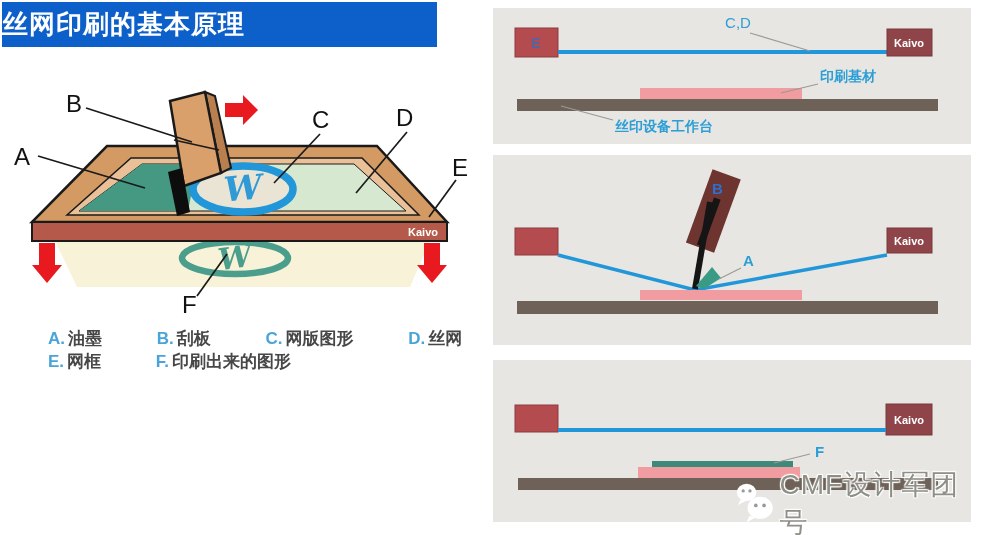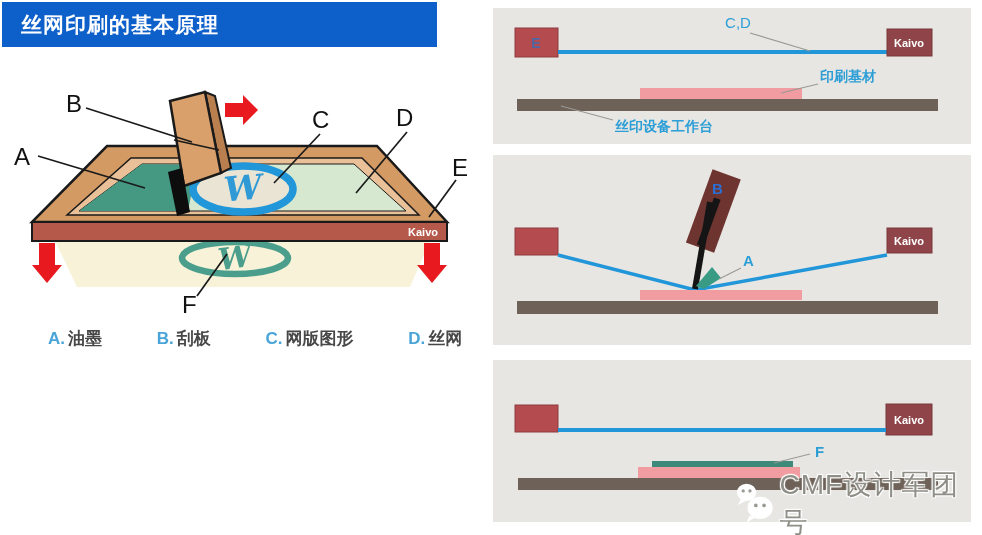--- a/index.html
+++ b/index.html
@@ -1,20 +1,20 @@
 <!DOCTYPE html>
 <html><head>
 <meta charset="utf-8">
 <style>
   html,body{margin:0;padding:0;background:#fff;}
   .stage{position:relative;width:982px;height:535px;background:#ffffff;overflow:hidden;
          font-family:"Liberation Sans",sans-serif;}
   
   .title-bar{position:absolute;left:2px;top:2px;width:435px;height:45px;background:#0d5fc9;
-             color:#fff;font-size:21px;font-weight:bold;line-height:45px;padding-left:19px;
+             color:#fff;font-size:26px;font-weight:bold;line-height:45px;padding-left:0;
              box-sizing:border-box;letter-spacing:1px;}
   
   .main-svg{position:absolute;left:0;top:55px;}
   
   .legend{position:absolute;left:28px;top:327px;width:440px;font-size:17px;font-weight:600;
           color:#474747;}
   .legend-row{height:23px;line-height:23px;white-space:nowrap;}
   .legend-item{display:inline-block;margin-right:30px;margin-left:20px;}
   .legend-item .lk{color:#49a5d9;font-weight:700;margin-right:3px;}
   
@@ -83,20 +83,24 @@
     <text x="182" y="313" font-size="24" fill="#111">F</text>
   </svg>
 
   <div class="legend">
     <div class="legend-row">
       <span class="legend-item"><b class="lk">A.</b><span>油墨</span></span>
       <span class="legend-item"><b class="lk">B.</b><span>刮板</span></span>
       <span class="legend-item"><b class="lk">C.</b><span>网版图形</span></span>
       <span class="legend-item"><b class="lk">D.</b><span>丝网</span></span>
     </div>
+    <div class="legend-row">
+      <span class="legend-item"><b class="lk">E.</b><span>网框</span></span>
+      <span class="legend-item"><b class="lk">F.</b><span>印刷出来的图形</span></span>
+    </div>
   </div>
 
   <div class="panel" id="panel1">
     <svg width="478" height="136" viewBox="0 0 478 136">
       <rect x="22" y="20" width="43" height="29" fill="#b34b4f" stroke="#8e3a3e"></rect>
       <text x="43" y="40" font-size="14" font-weight="bold" fill="#2f6fc0" opacity="0.75" text-anchor="middle">E</text>
       <rect x="65" y="42" width="329" height="4" fill="#2196d9"></rect>
       <rect x="394" y="21" width="45" height="27" fill="#8e4448" stroke="#7a383c"></rect>
       <text x="416" y="39" font-size="11" font-weight="bold" fill="#fff" text-anchor="middle">Kaivo</text>
       <text x="245" y="20" font-size="15" fill="#2d9fd6" text-anchor="middle">C,D</text>

